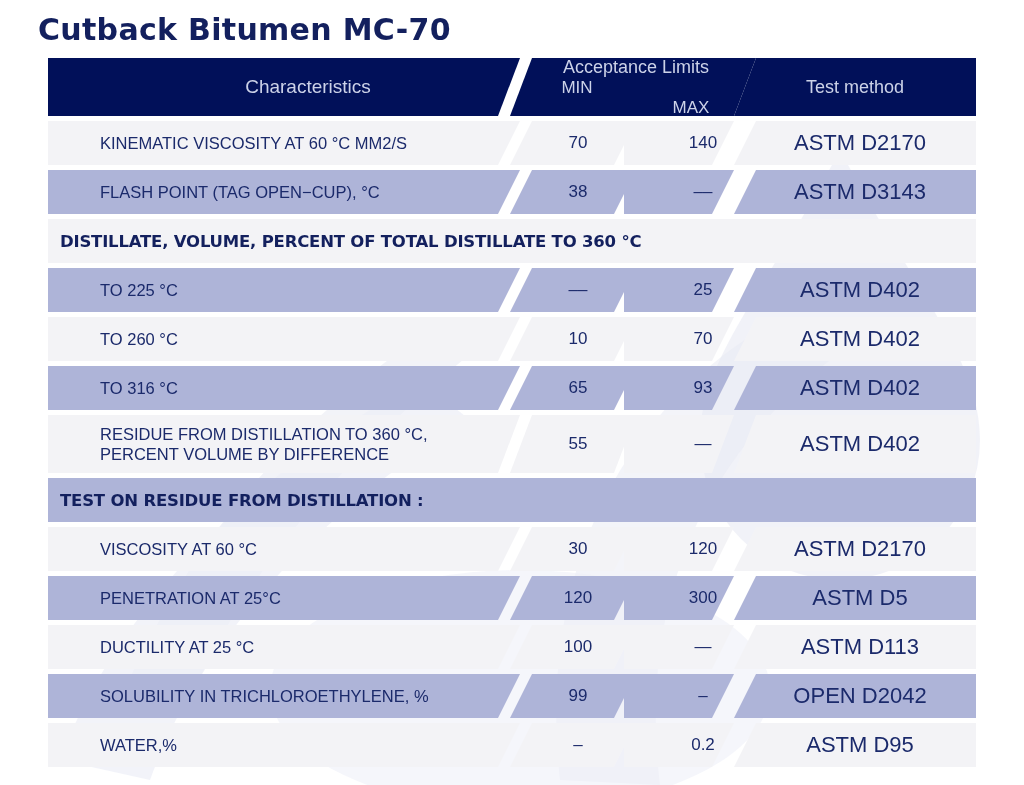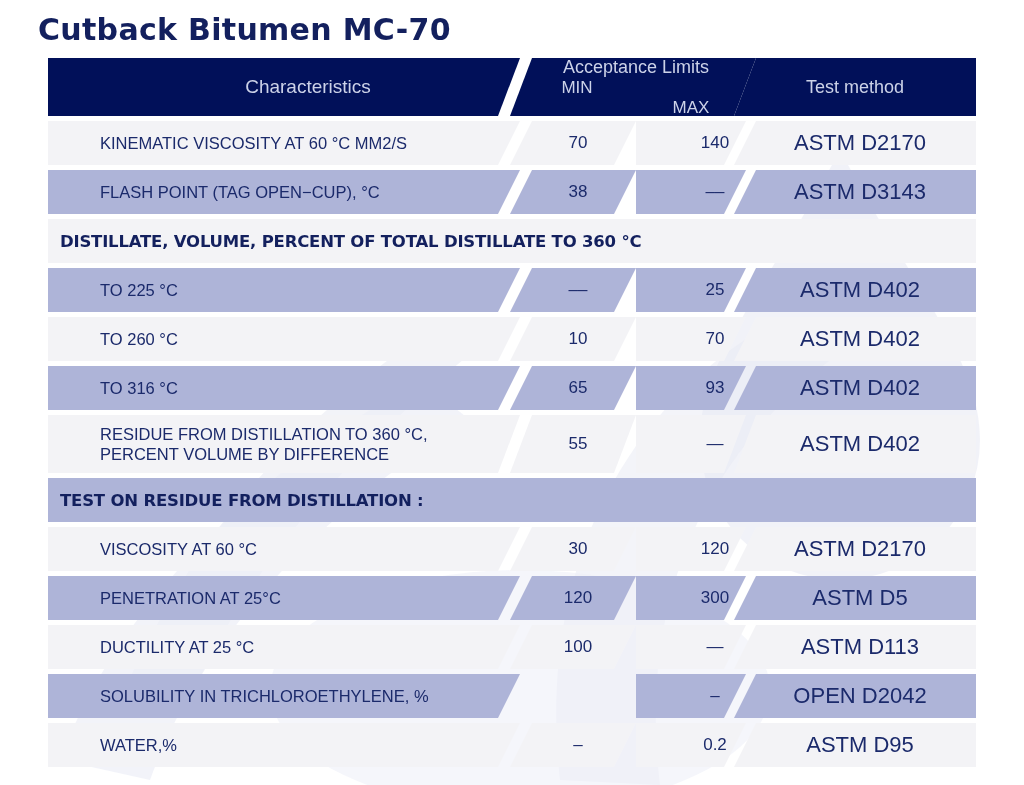--- a/index.html
+++ b/index.html
@@ -66,21 +66,21 @@
     height: 100%;
     box-sizing: border-box;
     display: flex;
     align-items: center;
     color: #1b2a6b;
   }
 
   
   .c-char  { left: 0px;   width: 472px; }
   .c-min   { left: 462px; width: 126px; }
-  .c-max   { left: 588px; width: 110px; }
+  .c-max   { left: 576px; width: 110px; }
   .c-lim   { left: 462px; width: 246px; }
   .c-test  { left: 686px; width: 242px; }
 
   
   .slant-right { clip-path: polygon(0 0, 100% 0, calc(100% - 22px) 100%, 0 100%); padding-left: 48px; }
   .slant-both  { clip-path: polygon(22px 0, 100% 0, calc(100% - 22px) 100%, 0 100%); }
   .slant-left  { clip-path: polygon(22px 0, 100% 0, 100% 100%, 0 100%); }
 
   
   #header-row { height: 58px; margin-bottom: 5px; }
@@ -278,20 +278,21 @@
             <span class="txt"><span>DUCTILITY AT 25 °C</span></span>
           </div>
           <div class="cell c-min bg-light slant-both">100</div>
           <div class="cell c-max bg-light slant-right">—</div>
           <div class="cell c-test bg-light slant-left">ASTM D113</div>
         </div>
         <div class="row data-row">
           <div class="cell c-char slant-right bg-dark">
             <span class="txt"><span>SOLUBILITY IN TRICHLOROETHYLENE, %</span></span>
           </div>
+          <div class="cell c-min bg-dark slant-both">99</div>
           <div class="cell c-max bg-dark slant-right">–</div>
           <div class="cell c-test bg-dark slant-left">OPEN D2042</div>
         </div>
         <div class="row data-row">
           <div class="cell c-char slant-right bg-light">
             <span class="txt"><span>WATER,%</span></span>
           </div>
           <div class="cell c-min bg-light slant-both">–</div>
           <div class="cell c-max bg-light slant-right">0.2</div>
           <div class="cell c-test bg-light slant-left">ASTM D95</div>

